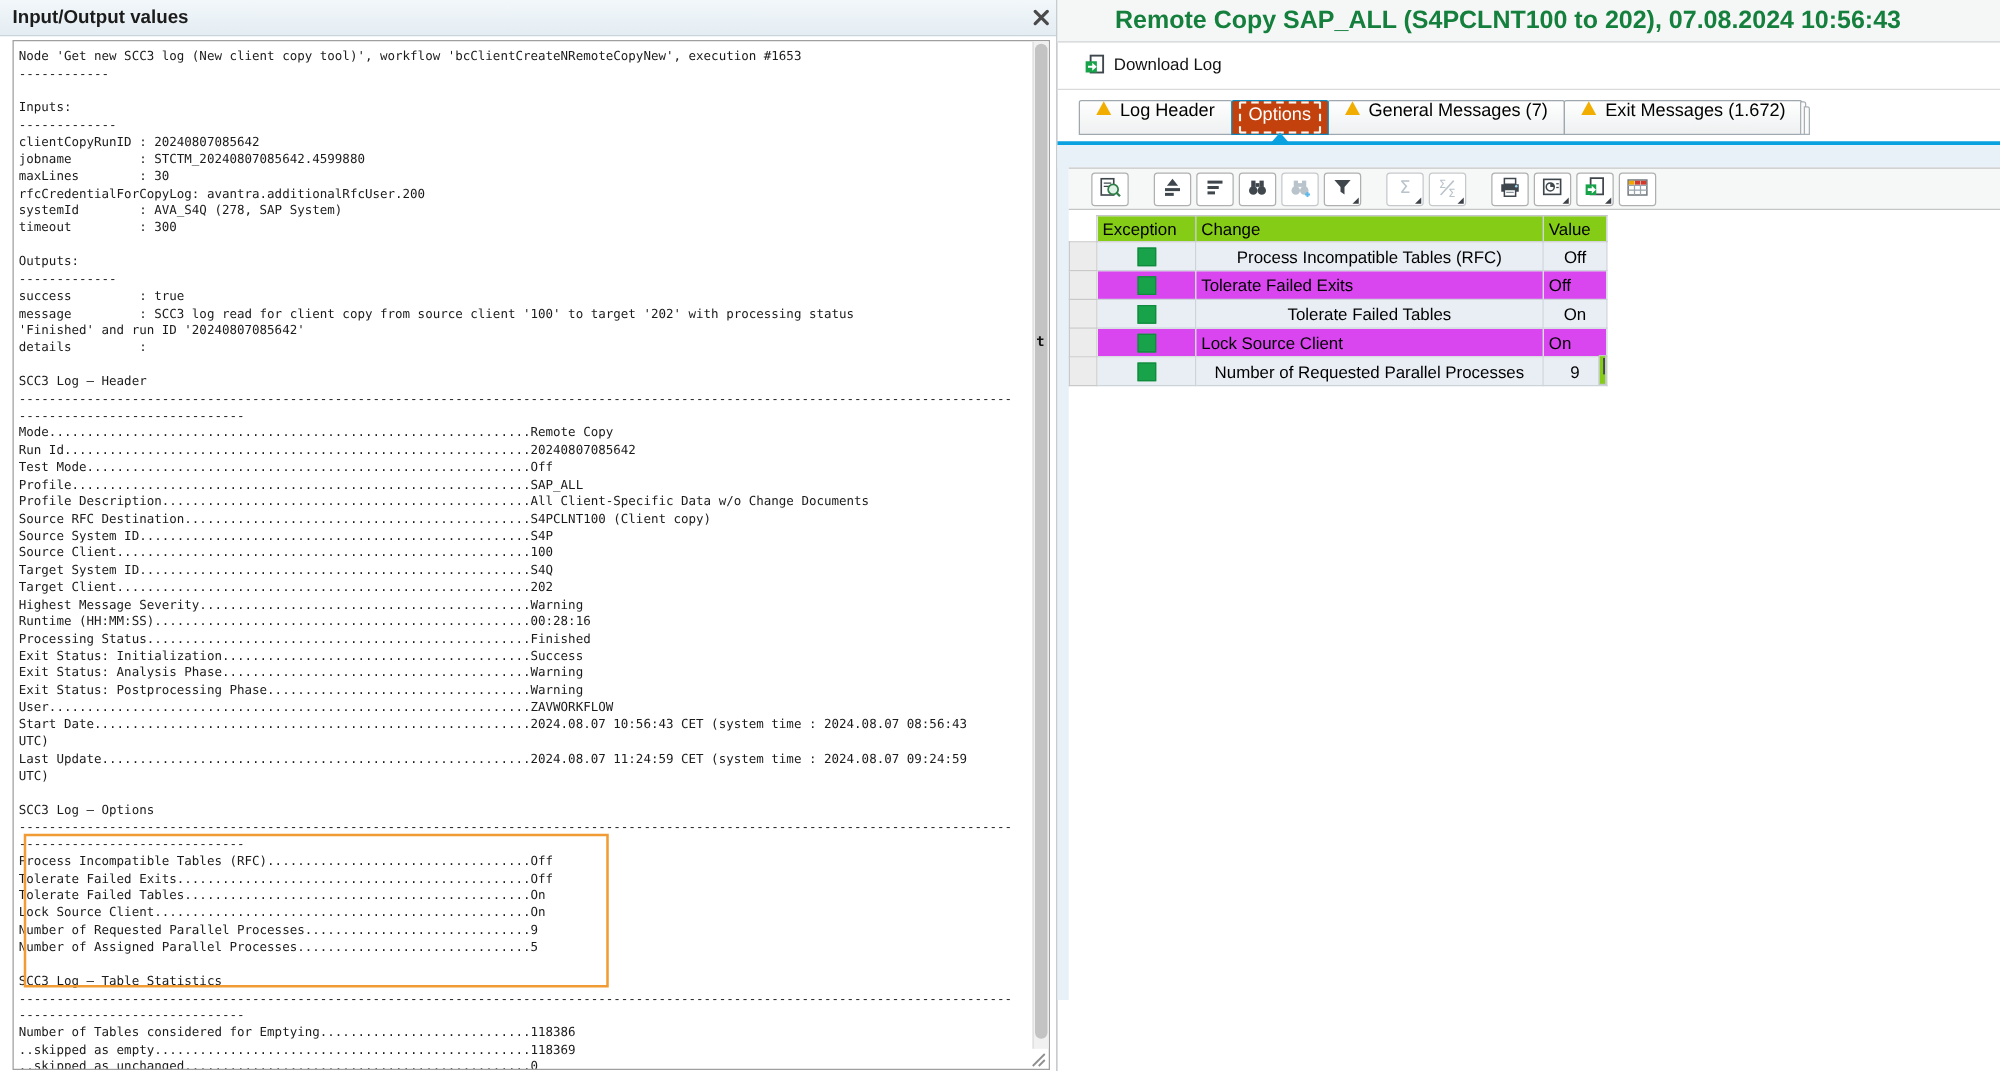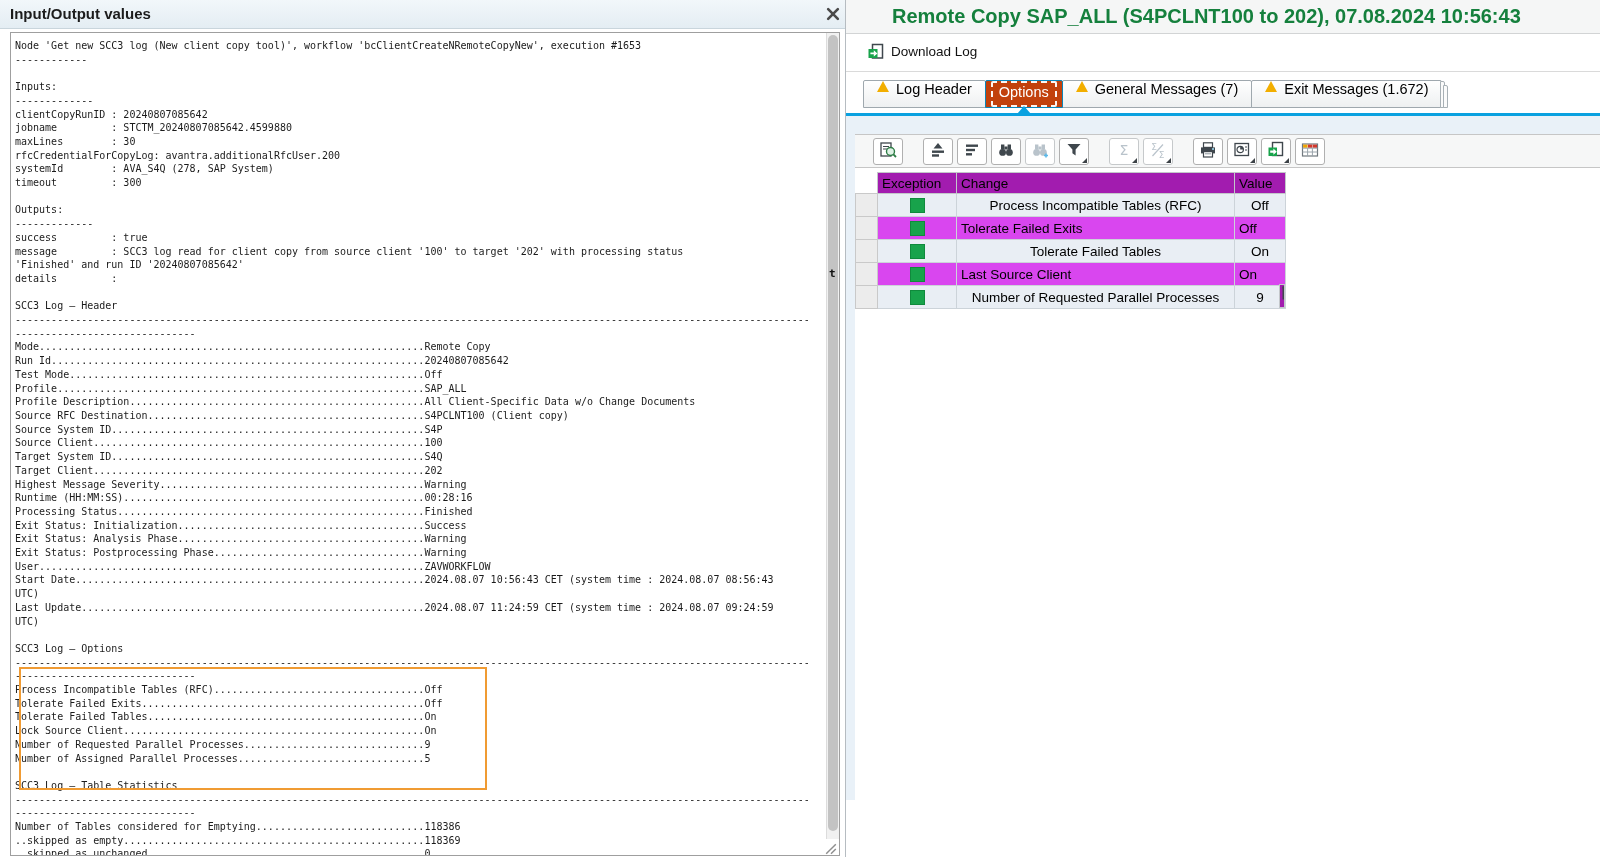--- a/index.html
+++ b/index.html
@@ -62,21 +62,21 @@
     cursor:pointer;padding:0;box-sizing:border-box;}
   .tb-btn.disabled{border-color:#c6c9cb;cursor:default;}
   .tb-btn.group-start{margin-left:16px;}
   .corner{position:absolute;right:1px;bottom:1px;width:0;height:0;
     border-left:5px solid transparent;border-bottom:5px solid #3c4247;}
 
   table.alv{position:absolute;left:9px;top:172px;border-collapse:collapse;
     font-size:13.5px;color:#000;table-layout:fixed;}
   table.alv col.c-sel{width:22px}table.alv col.c-exc{width:79px}
   table.alv col.c-opt{width:278px}table.alv col.c-val{width:51px}
-  table.alv th{background:#a21caf;border:1px solid #c3c7ca;font-weight:400;text-align:left;
+  table.alv th{background:#84cc16;border:1px solid #c3c7ca;font-weight:400;text-align:left;
     height:20px;padding:0 4px;overflow:hidden;white-space:nowrap;}
   table.alv th.corner{padding:1px 2px;}
   table.alv td{border:1px solid #ccd3d9;height:22px;padding:0 4px;overflow:hidden;white-space:nowrap;}
   table.alv td.sel{background:#ececec;border-color:#c9c9c9;}
   table.alv tr.odd td.data{background:#e9eef4;text-align:center;}
   table.alv tr.even td.data{background:#d946ef;margin-left:46px;}
   table.alv td.exc{text-align:center;}
   .green-square{display:inline-block;width:15px;height:15px;background:#18a34b;
     border:1px solid #108a3c;vertical-align:middle;box-sizing:border-box;}
 </style>
@@ -342,21 +342,21 @@
           </tr>
           <tr class="odd">
             <td class="sel"></td>
             <td class="exc data"><span class="green-square"></span></td>
             <td class="data">Tolerate Failed Tables</td>
             <td class="data">On</td>
           </tr>
           <tr class="even">
             <td class="sel"></td>
             <td class="exc data"><span class="green-square"></span></td>
-            <td class="data">Last Source Client</td>
+            <td class="data">Lock Source Client</td>
             <td class="data">On</td>
           </tr>
           <tr class="odd">
             <td class="sel"></td>
             <td class="exc data"><span class="green-square"></span></td>
             <td class="data">Number of Requested Parallel Processes</td>
             <td class="data">9</td>
           </tr>
         </tbody>
     </table>

